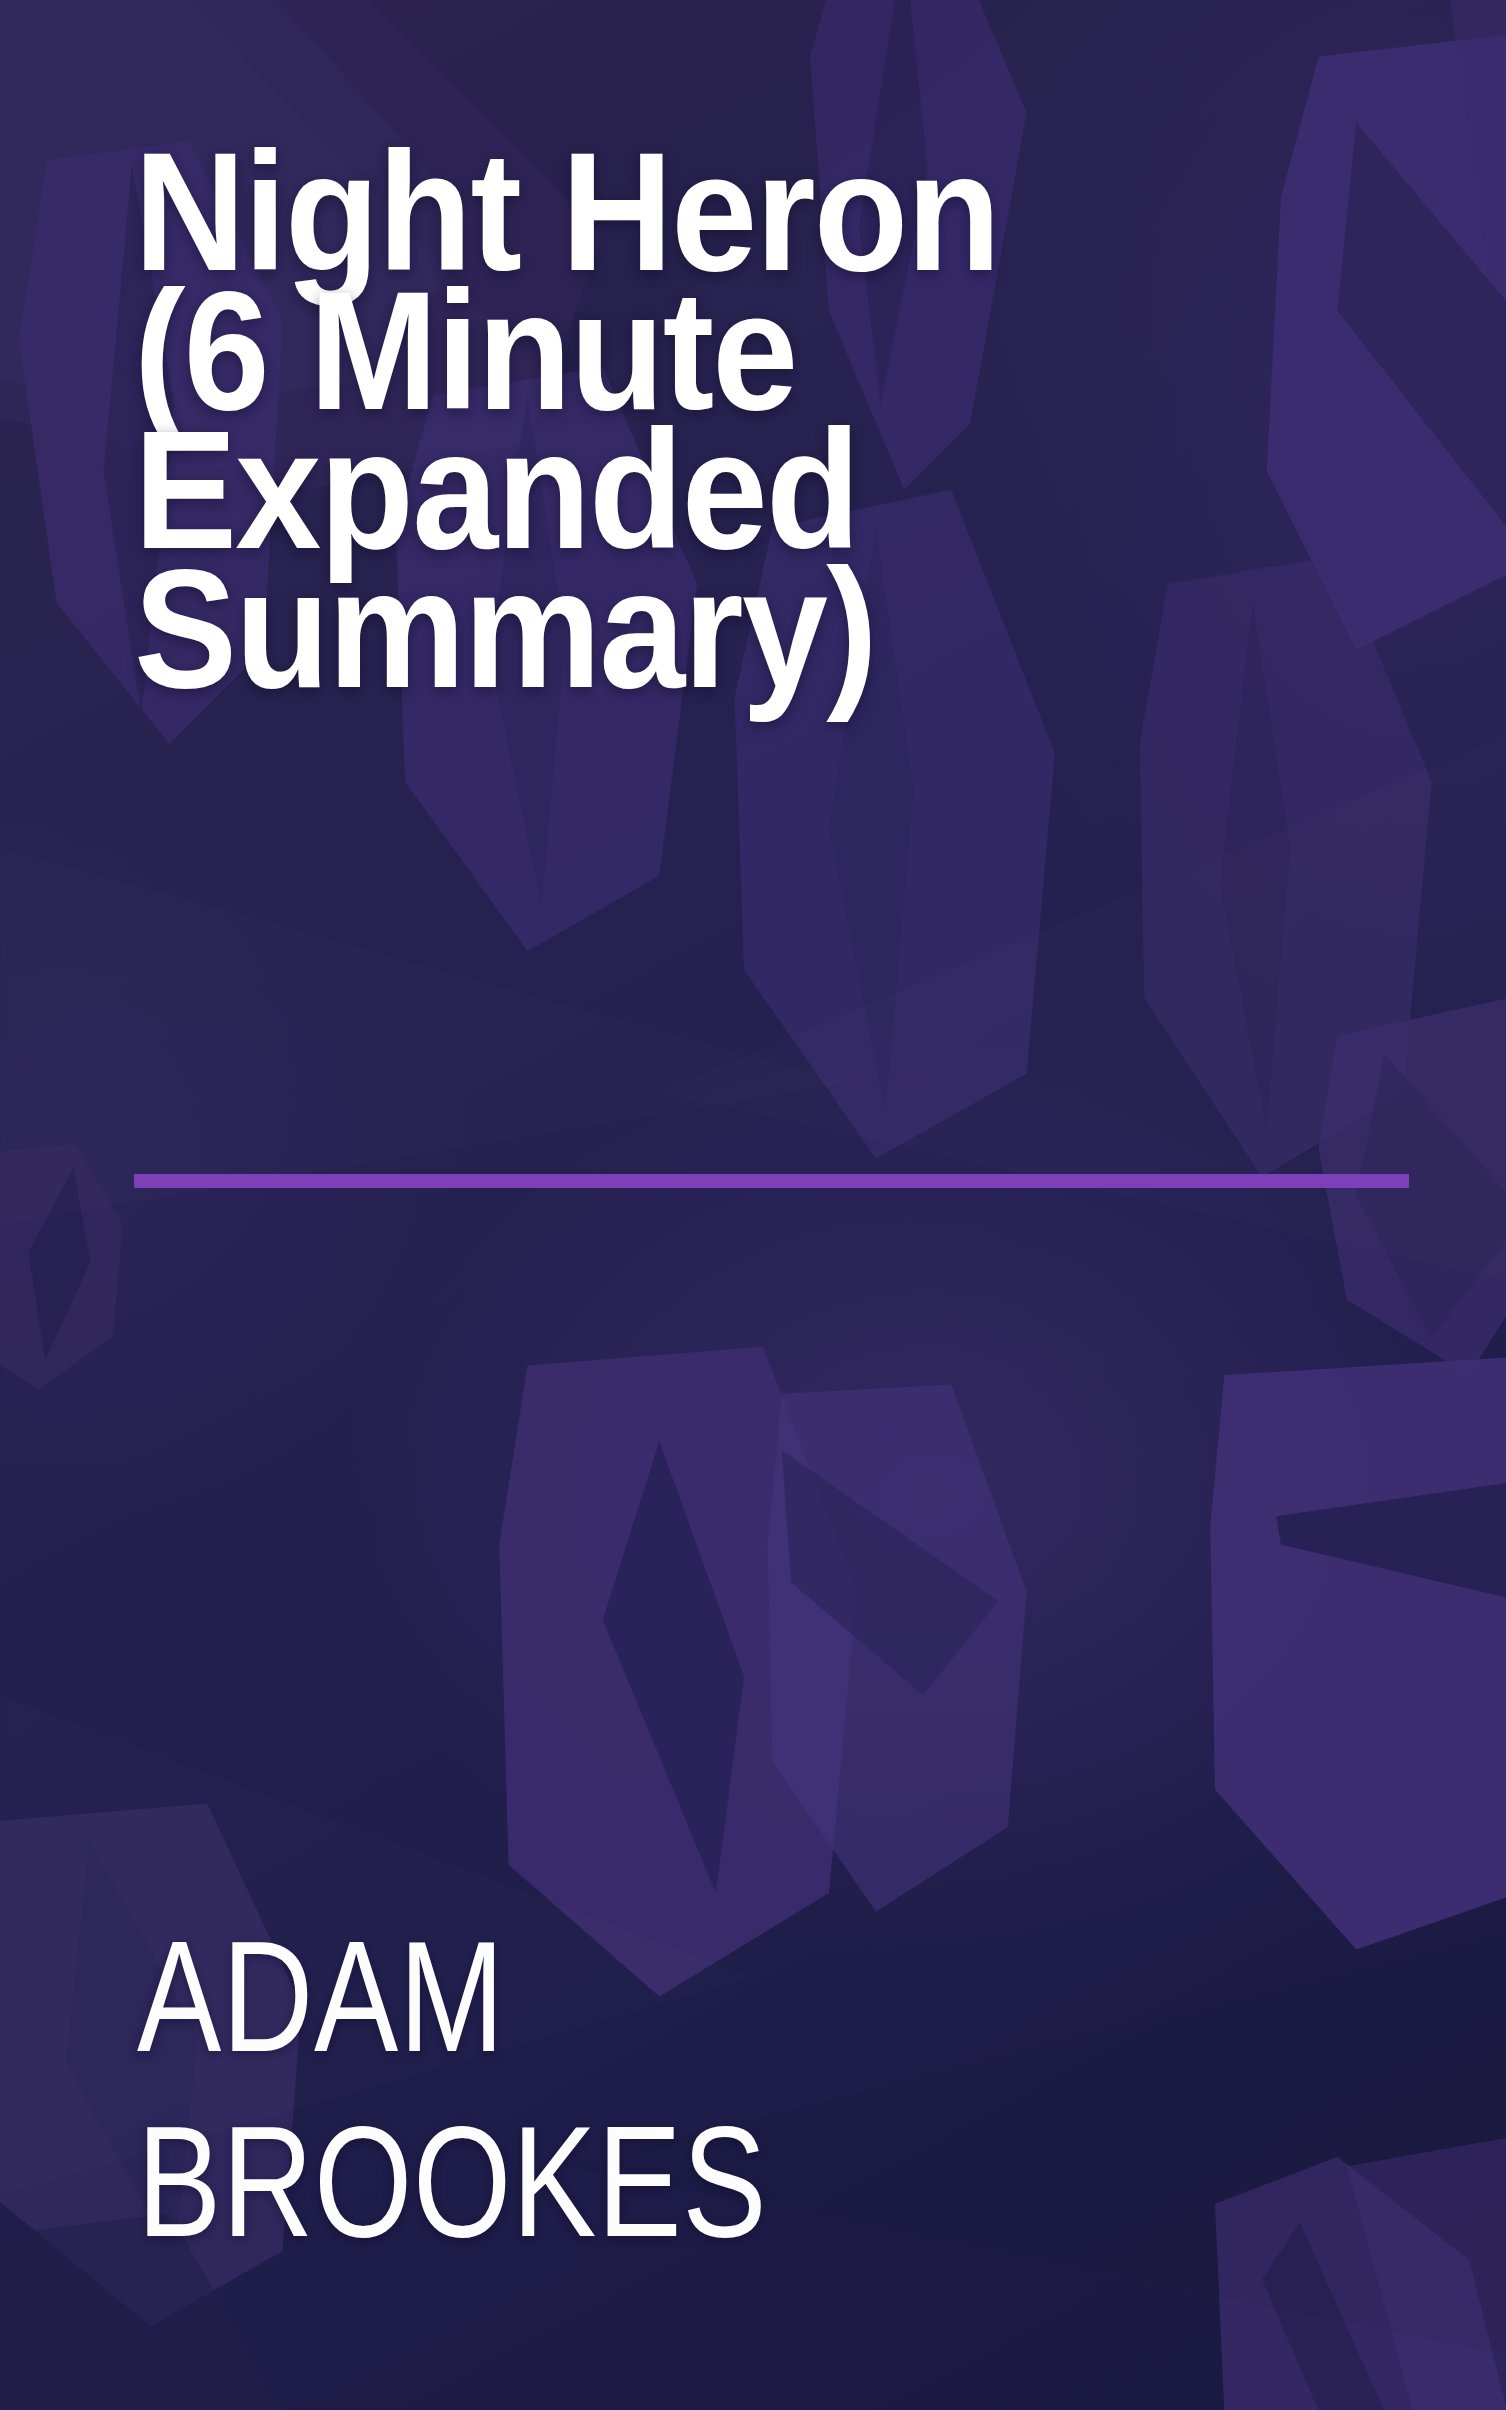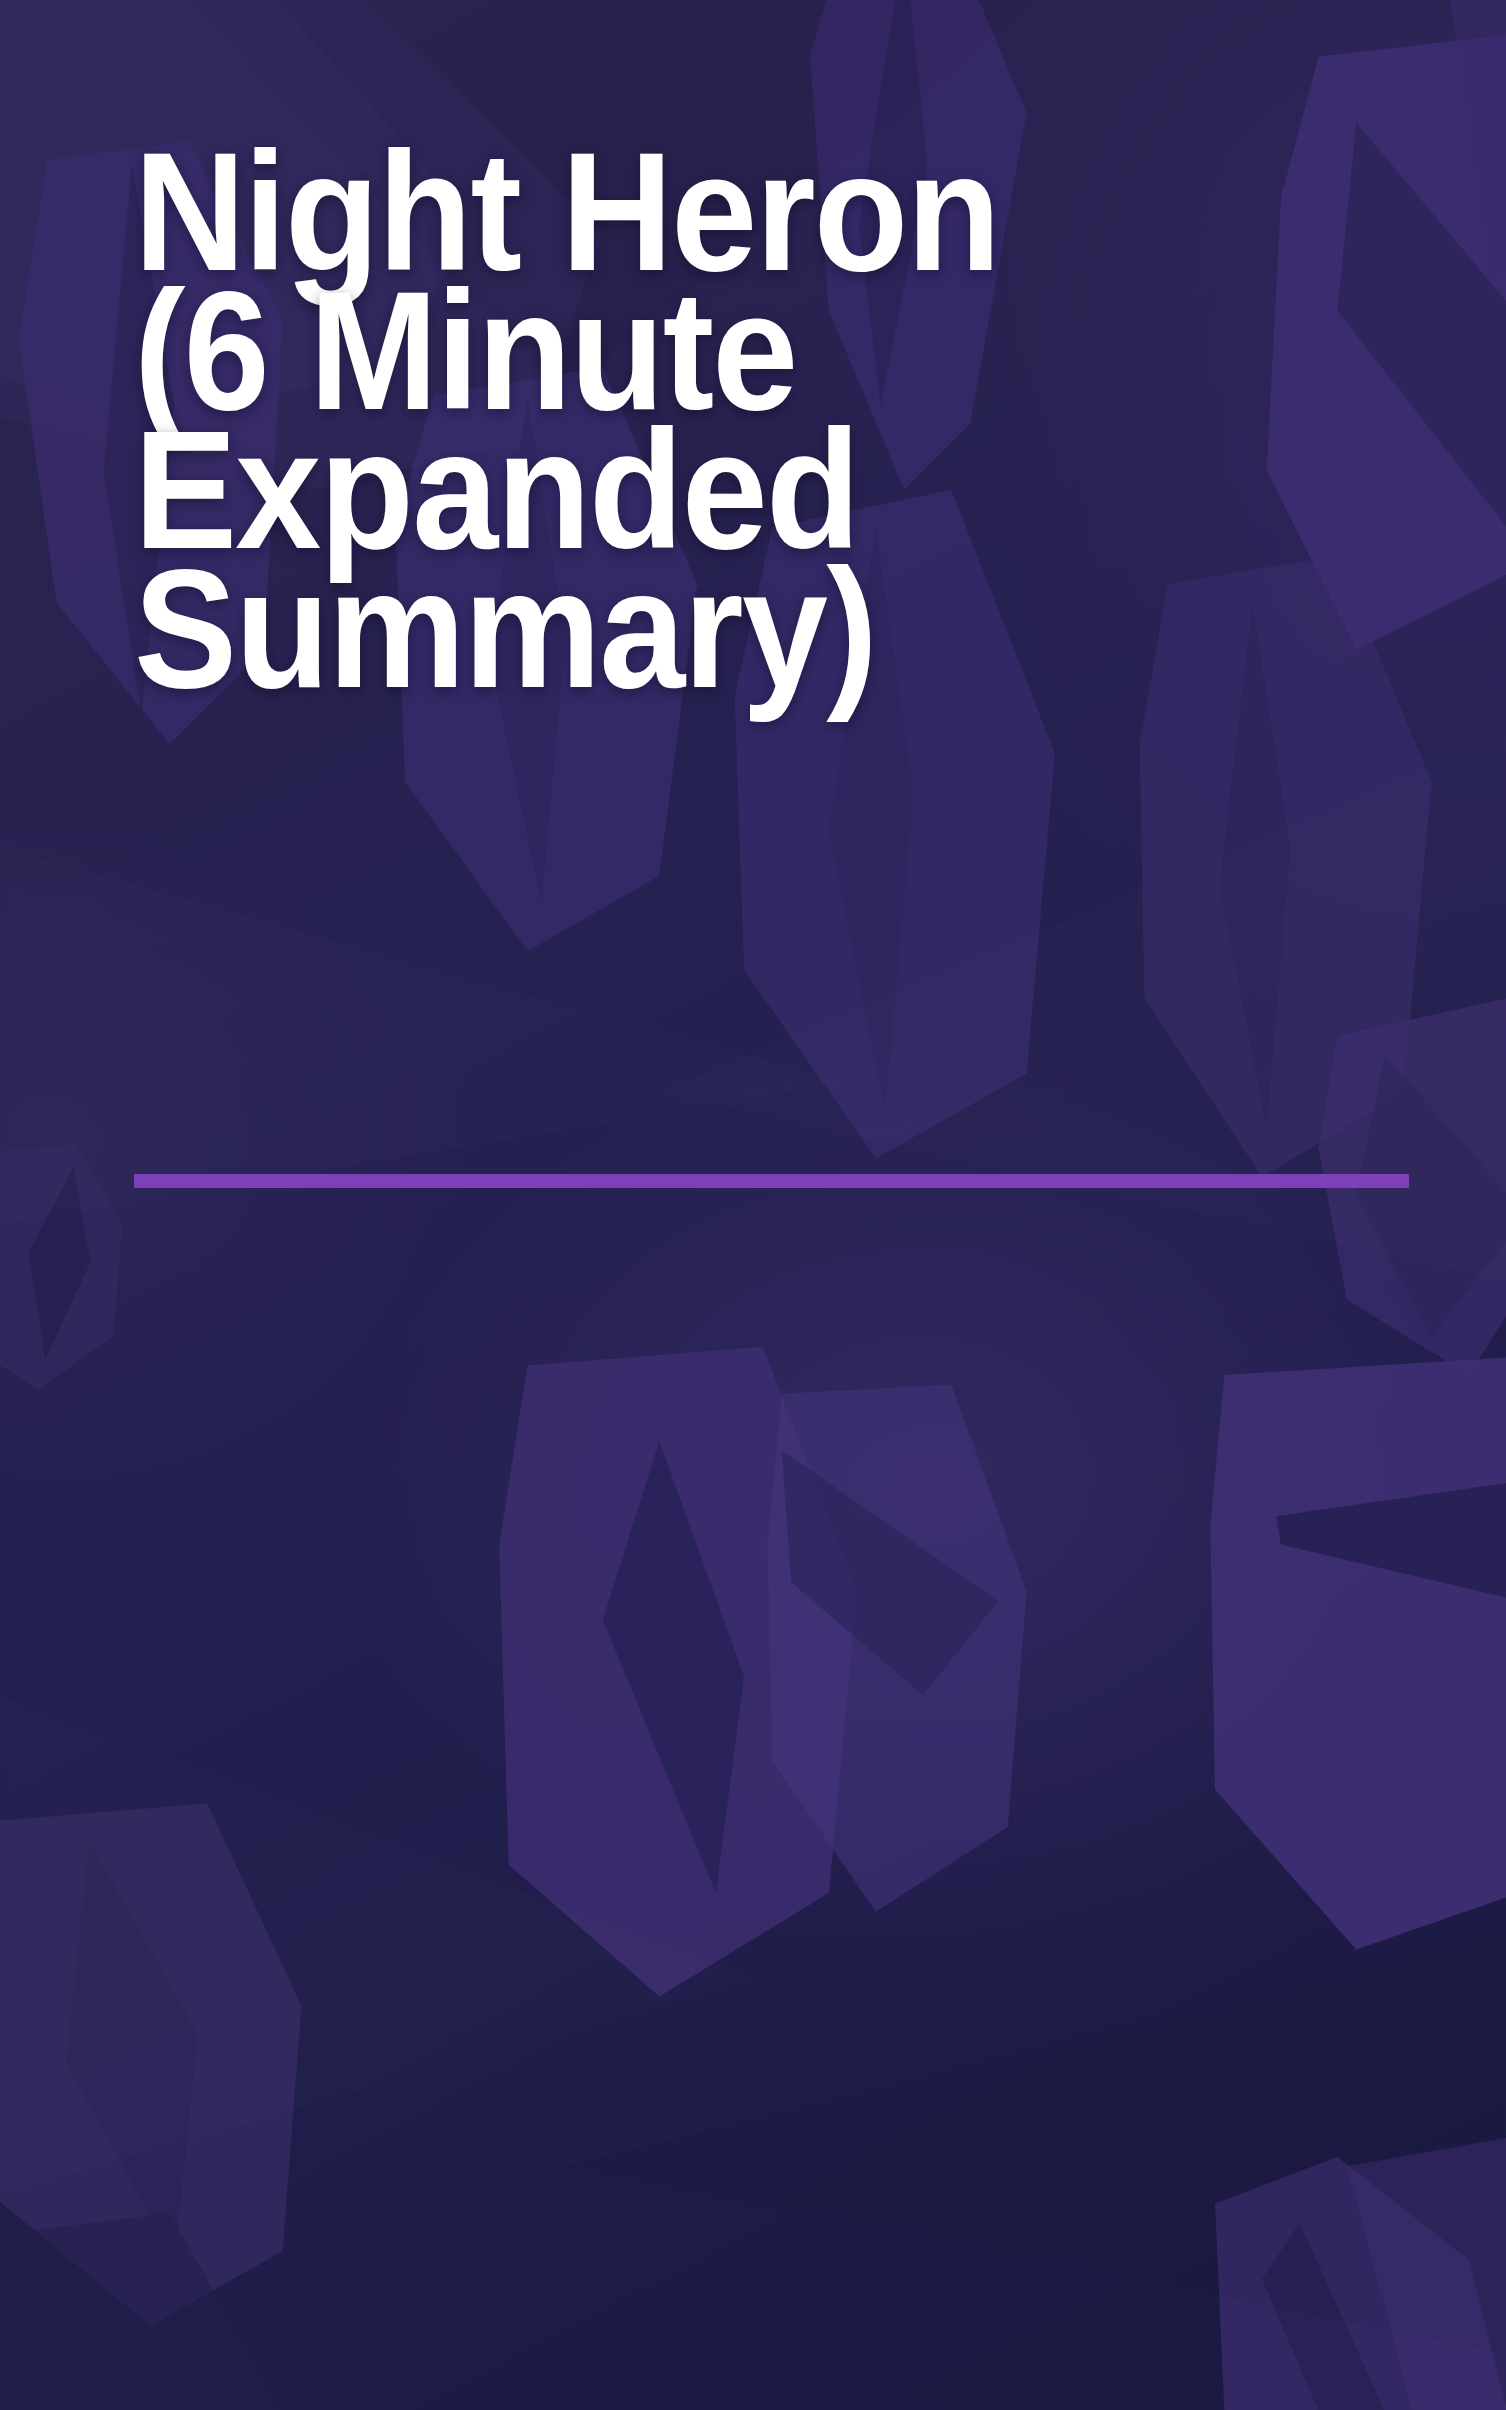--- a/index.html
+++ b/index.html
@@ -182,16 +182,20 @@
 
     <div class="title-block">
       <span class="title-line">Night Heron</span>
       <span class="title-line">(6 Minute</span>
       <span class="title-line">Expanded</span>
       <span class="title-line">Summary)</span>
     </div>
 
     <div class="divider" style="background: rgb(126, 64, 184);"></div>
 
+    <div class="author-block">
+      <span class="author-line">ADAM</span>
+      <span class="author-line">BROOKES</span>
+    </div>
 
   </div>
 </div>
 
 
 </body></html>

